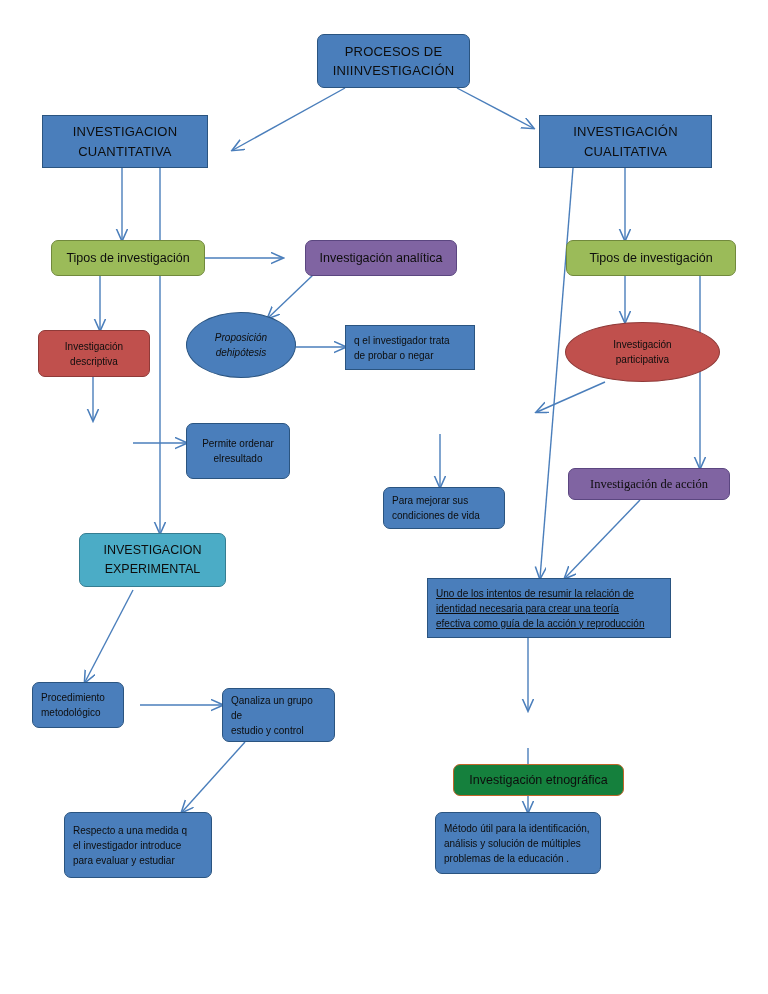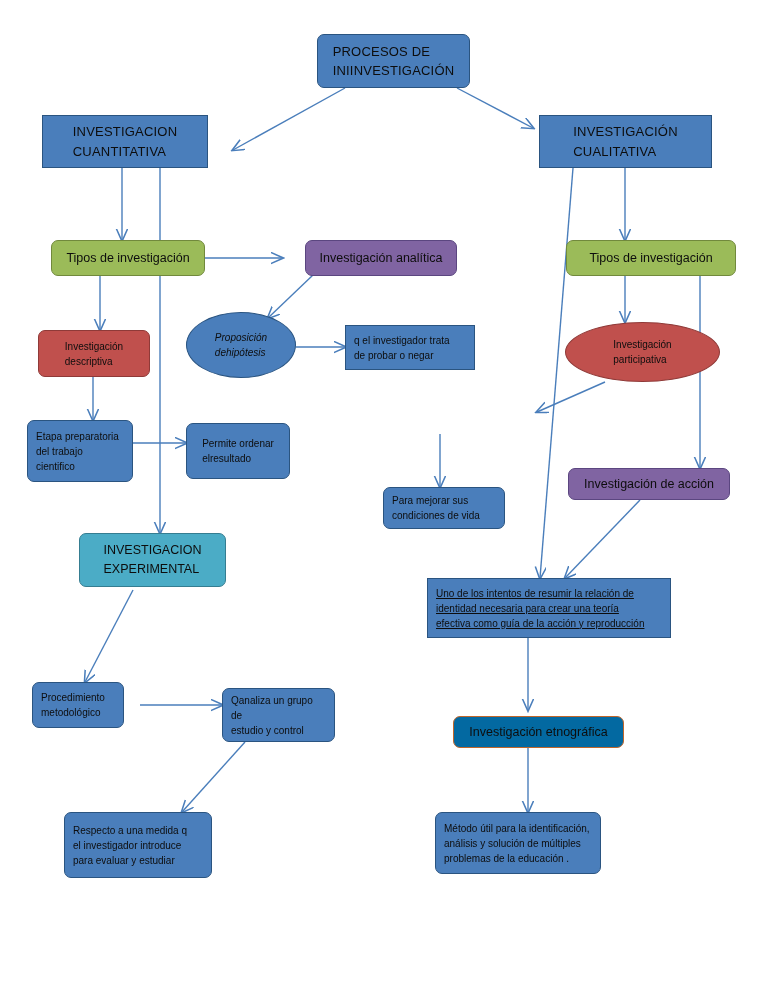--- a/index.html
+++ b/index.html
@@ -26,21 +26,21 @@
     width: 768px;
     height: 994px;
     pointer-events: none;
   }
   .node {
     position: absolute;
     box-sizing: border-box;
     display: flex;
     align-items: center;
     justify-content: center;
-    text-align: left;
+    text-align: center;
     color: #0d0d0d;
     line-height: 1.5;
     white-space: pre-line;
   }
   .node.left-text {
     justify-content: flex-start;
     text-align: left;
   }
   .rect {
     border: 1px solid #2a5480;
@@ -52,21 +52,21 @@
   }
   .ellipse {
     border: 1px solid #2a5480;
     border-radius: 50%;
   }
   .blue   { background: #4a7ebb; }
   .green  { background: #9bbb59; border-color: #71893c; }
   .purple { background: #8064a2; border-color: #5b4680; }
   .red    { background: #c0504d; border-color: #8f3a38; }
   .teal   { background: #4bacc6; border-color: #357d91; }
-  .orange { background: #0369a1; border-color: #c0662a; }
+  .orange { background: #15803d; border-color: #c0662a; margin-top: 48px; }
   .big-cap {
     font-size: 13px;
     letter-spacing: 0.2px;
   }
   .mid {
     font-size: 12.5px;
   }
   .small {
     font-size: 10px;
   }
@@ -153,29 +153,26 @@
 
   <div class="node ellipse blue small" style="left:186px; top:312px; width:110px; height:66px;font-style:italic;">Proposición
 dehipótesis</div>
 
   <div class="node sharp blue small pad left-text" style="left:345px; top:325px; width:130px; height:45px;">q el investigador trata
 de probar o negar</div>
 
   <div class="node ellipse red small" style="left:565px; top:322px; width:155px; height:60px;">Investigación
 participativa</div>
 
-  <div class="node rect blue small pad left-text" style="left:27px; top:420px; width:106px; height:62px;">Etapa preparatoria
-del trabajo
-cientifico</div>
 
   <div class="node rect blue small pad" style="left:186px; top:423px; width:104px; height:56px;">Permite ordenar
 elresultado</div>
 
 
-  <div class="node rect purple mid pad" style="left:568px; top:468px; width:162px; height:32px;">Investigación de acción</div>
+  <div class="node rect purple mid pad" style="left:568px; top:468px; width:162px; height:32px;font-family:Liberation Serif, serif;">Investigación de acción</div>
 
   <div class="node rect blue small pad left-text" style="left:383px; top:487px; width:122px; height:42px;">Para  mejorar sus
 condiciones de vida</div>
 
   <div class="node rect teal mid pad" style="left:79px; top:533px; width:147px; height:54px;">INVESTIGACION
 EXPERIMENTAL</div>
 
   <div class="node sharp blue small pad left-text" style="left:427px; top:578px; width:244px; height:60px;text-decoration:underline;">Uno de los intentos de resumir la relación de
 identidad necesaria para crear una teoría
 efectiva como guía de la acción y reproducción</div>

